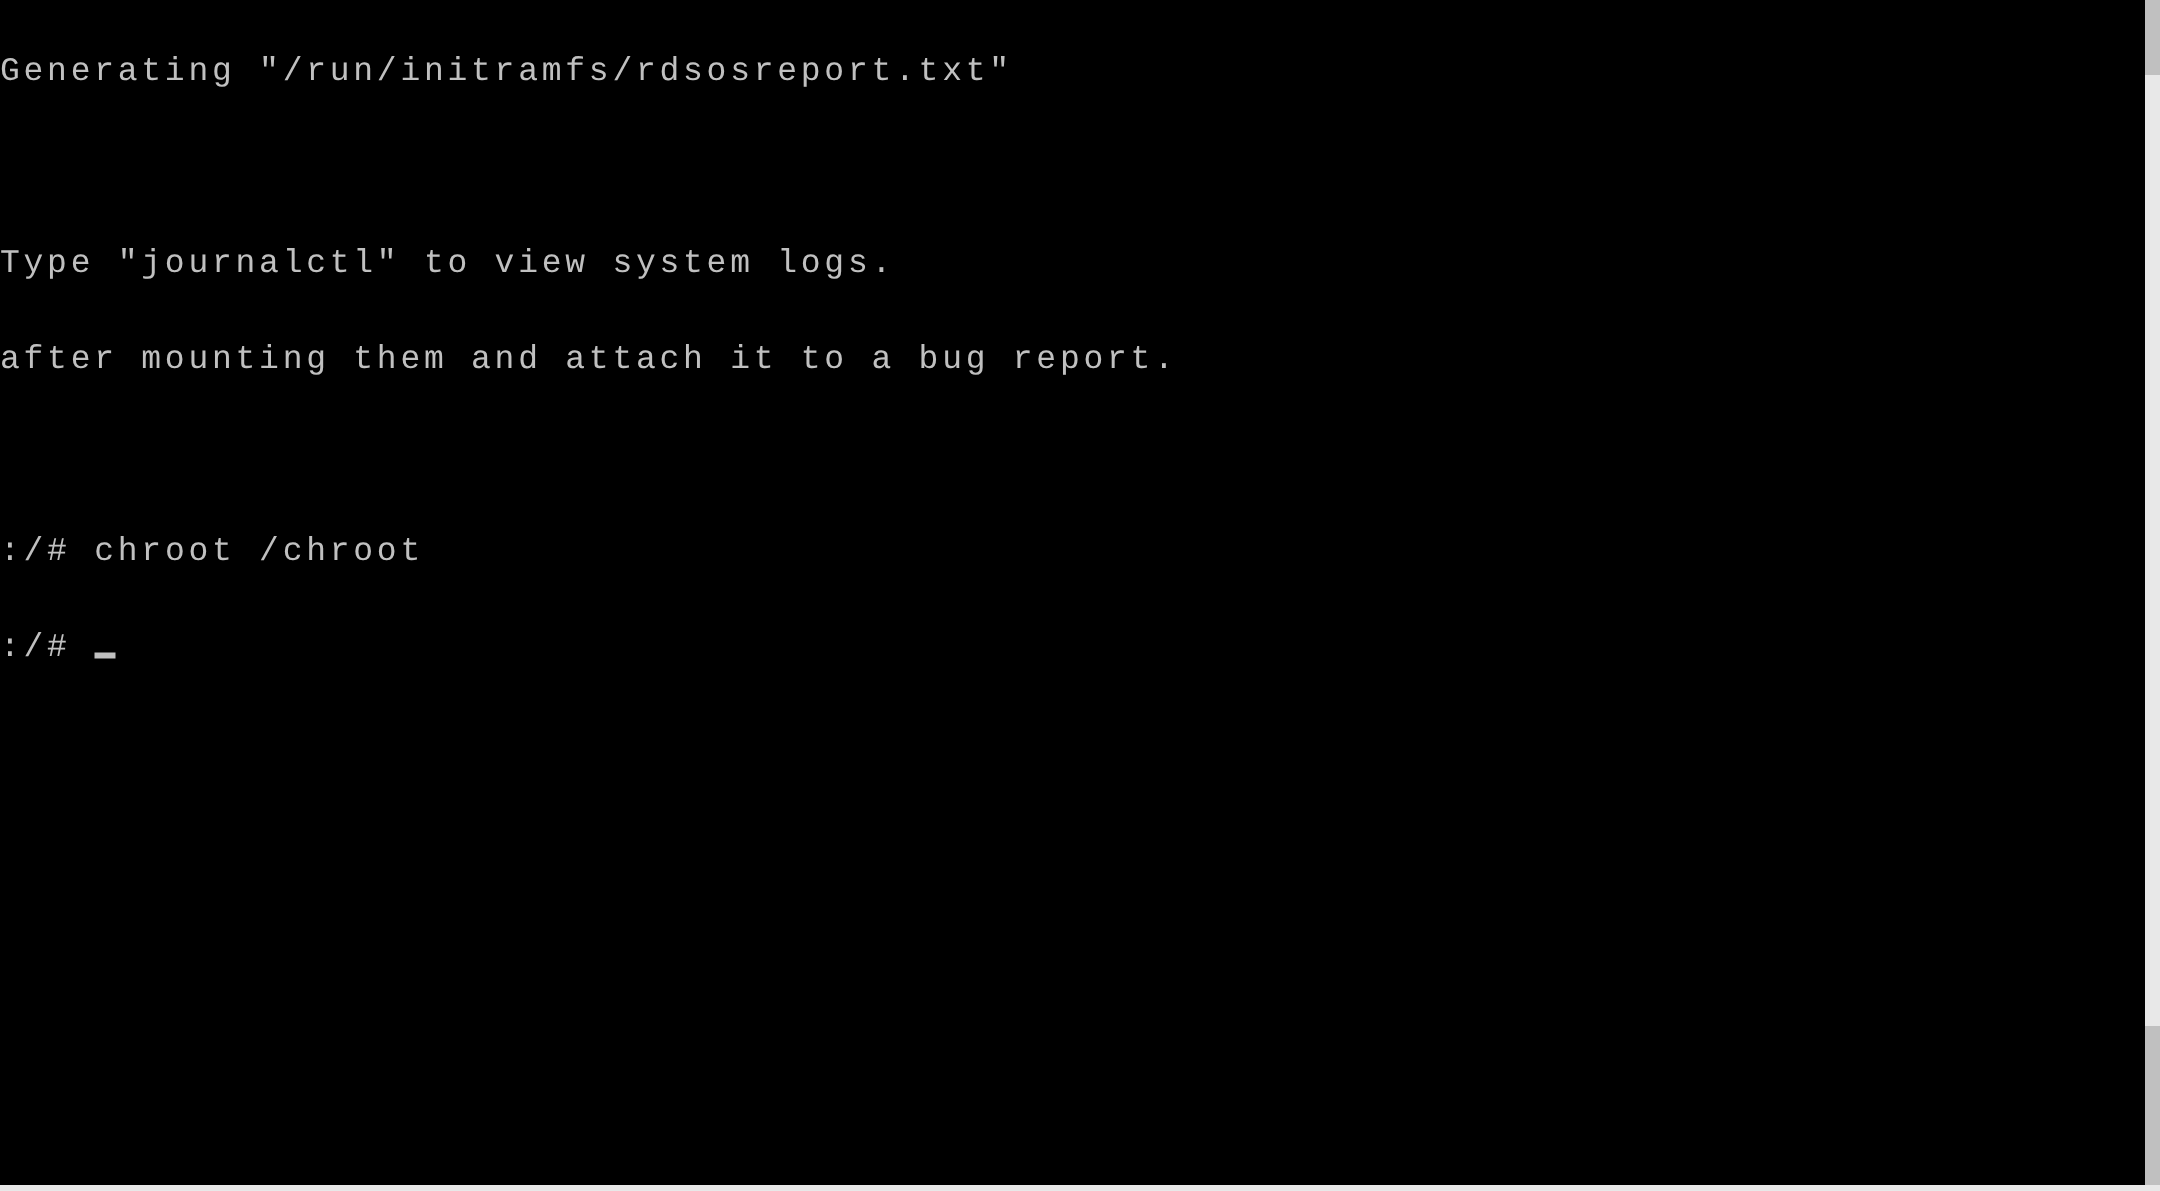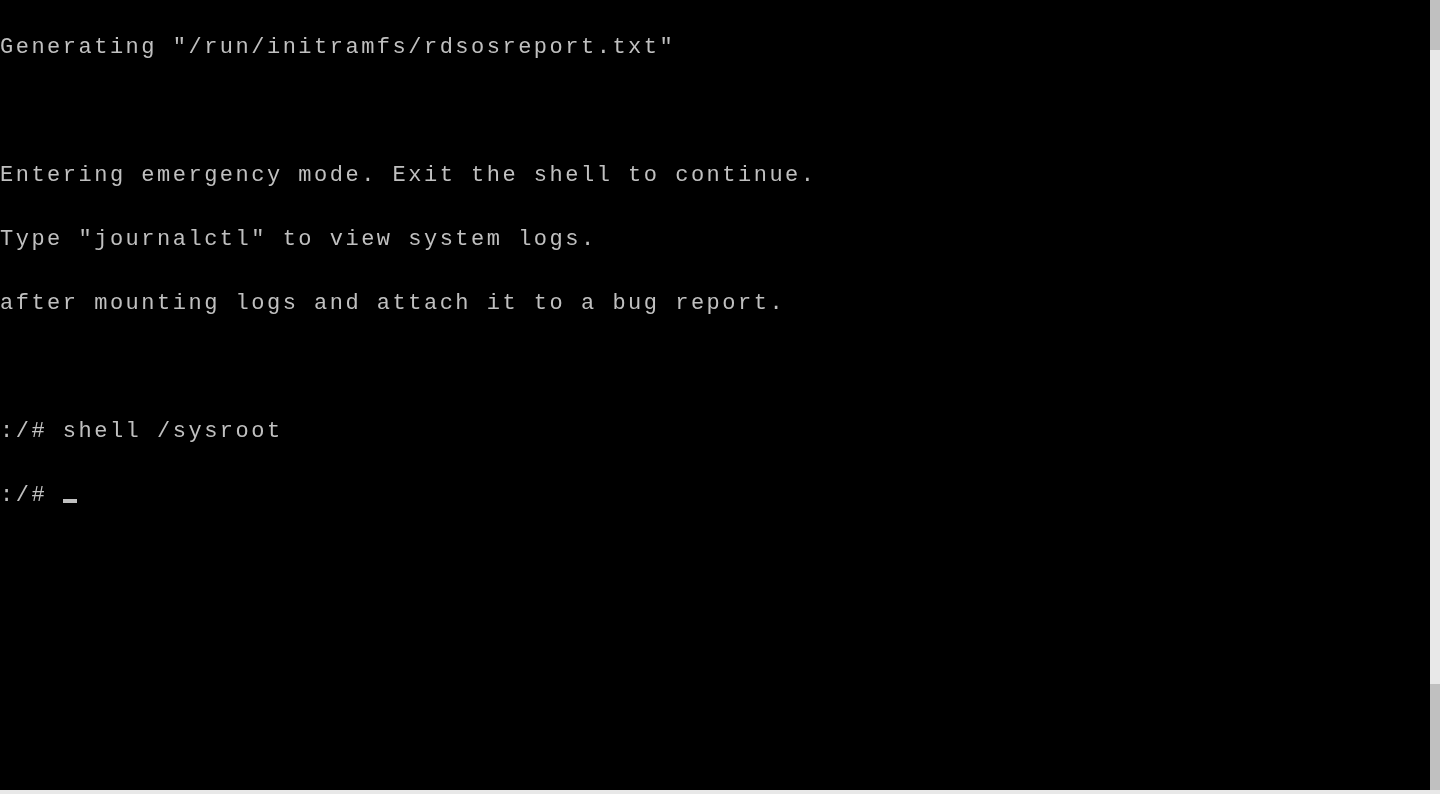--- a/index.html
+++ b/index.html
@@ -63,26 +63,25 @@
       background: #e8e8e8;
     }
   </style>
 </head>
 <body>
 
 <div class="terminal">
 <span class="terminal-line">Generating "/run/initramfs/rdsosreport.txt"</span>
 <span class="terminal-line"></span>
 <span class="terminal-line"></span>
-<span class="terminal-line">Entering emergency mode. Exit the shell to continue.</span>
 <span class="terminal-line">Type "journalctl" to view system logs.</span>
-<span class="terminal-line">after mounting logs and attach it to a bug report.</span>
+<span class="terminal-line">after mounting them and attach it to a bug report.</span>
 <span class="terminal-line"></span>
 <span class="terminal-line"></span>
-<span class="terminal-line"><span>:/# </span><span>shell /sysroot</span></span>
+<span class="terminal-line"><span>:/# </span><span>chroot /chroot</span></span>
 <span class="terminal-line"><span>:/# </span><span class="cursor"></span></span>
 </div>
 
 <div class="scrollbar-track">
   <div class="scrollbar-thumb" style="top:0;height:50px;"></div>
   <div class="scrollbar-thumb" style="top:684px;height:106px;"></div>
 </div>
 
 <div class="bottom-bar"></div>
 

